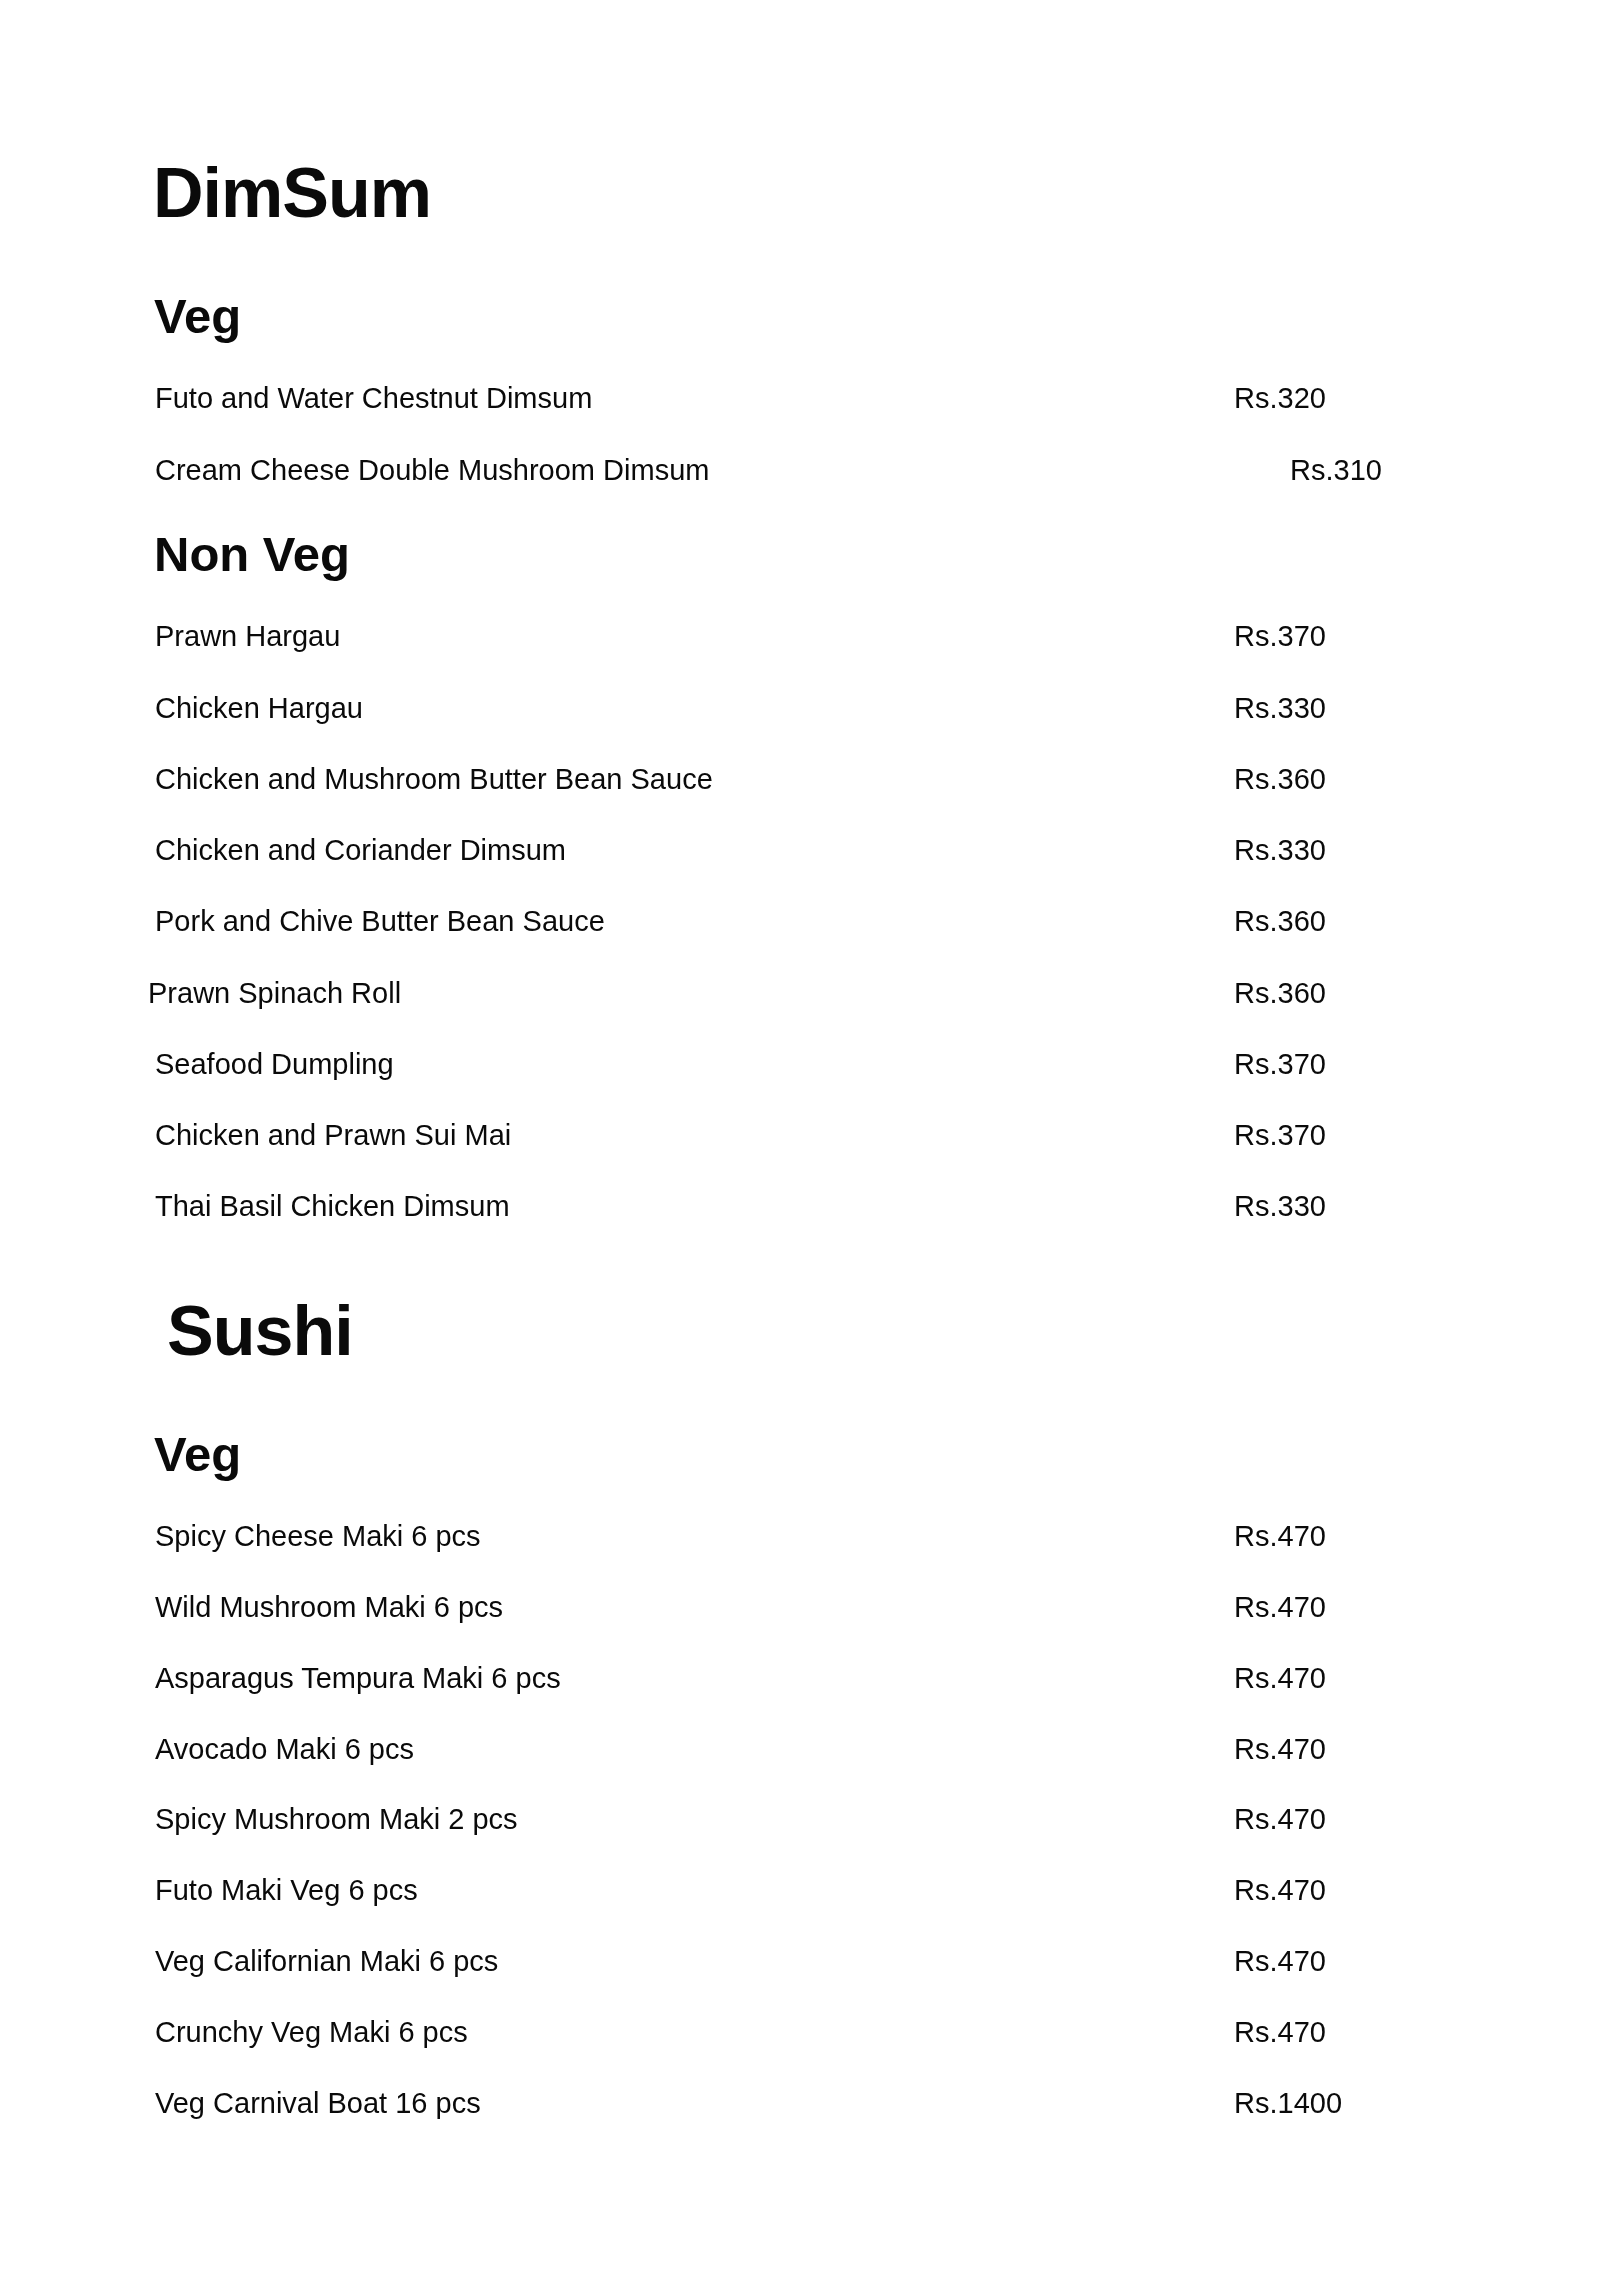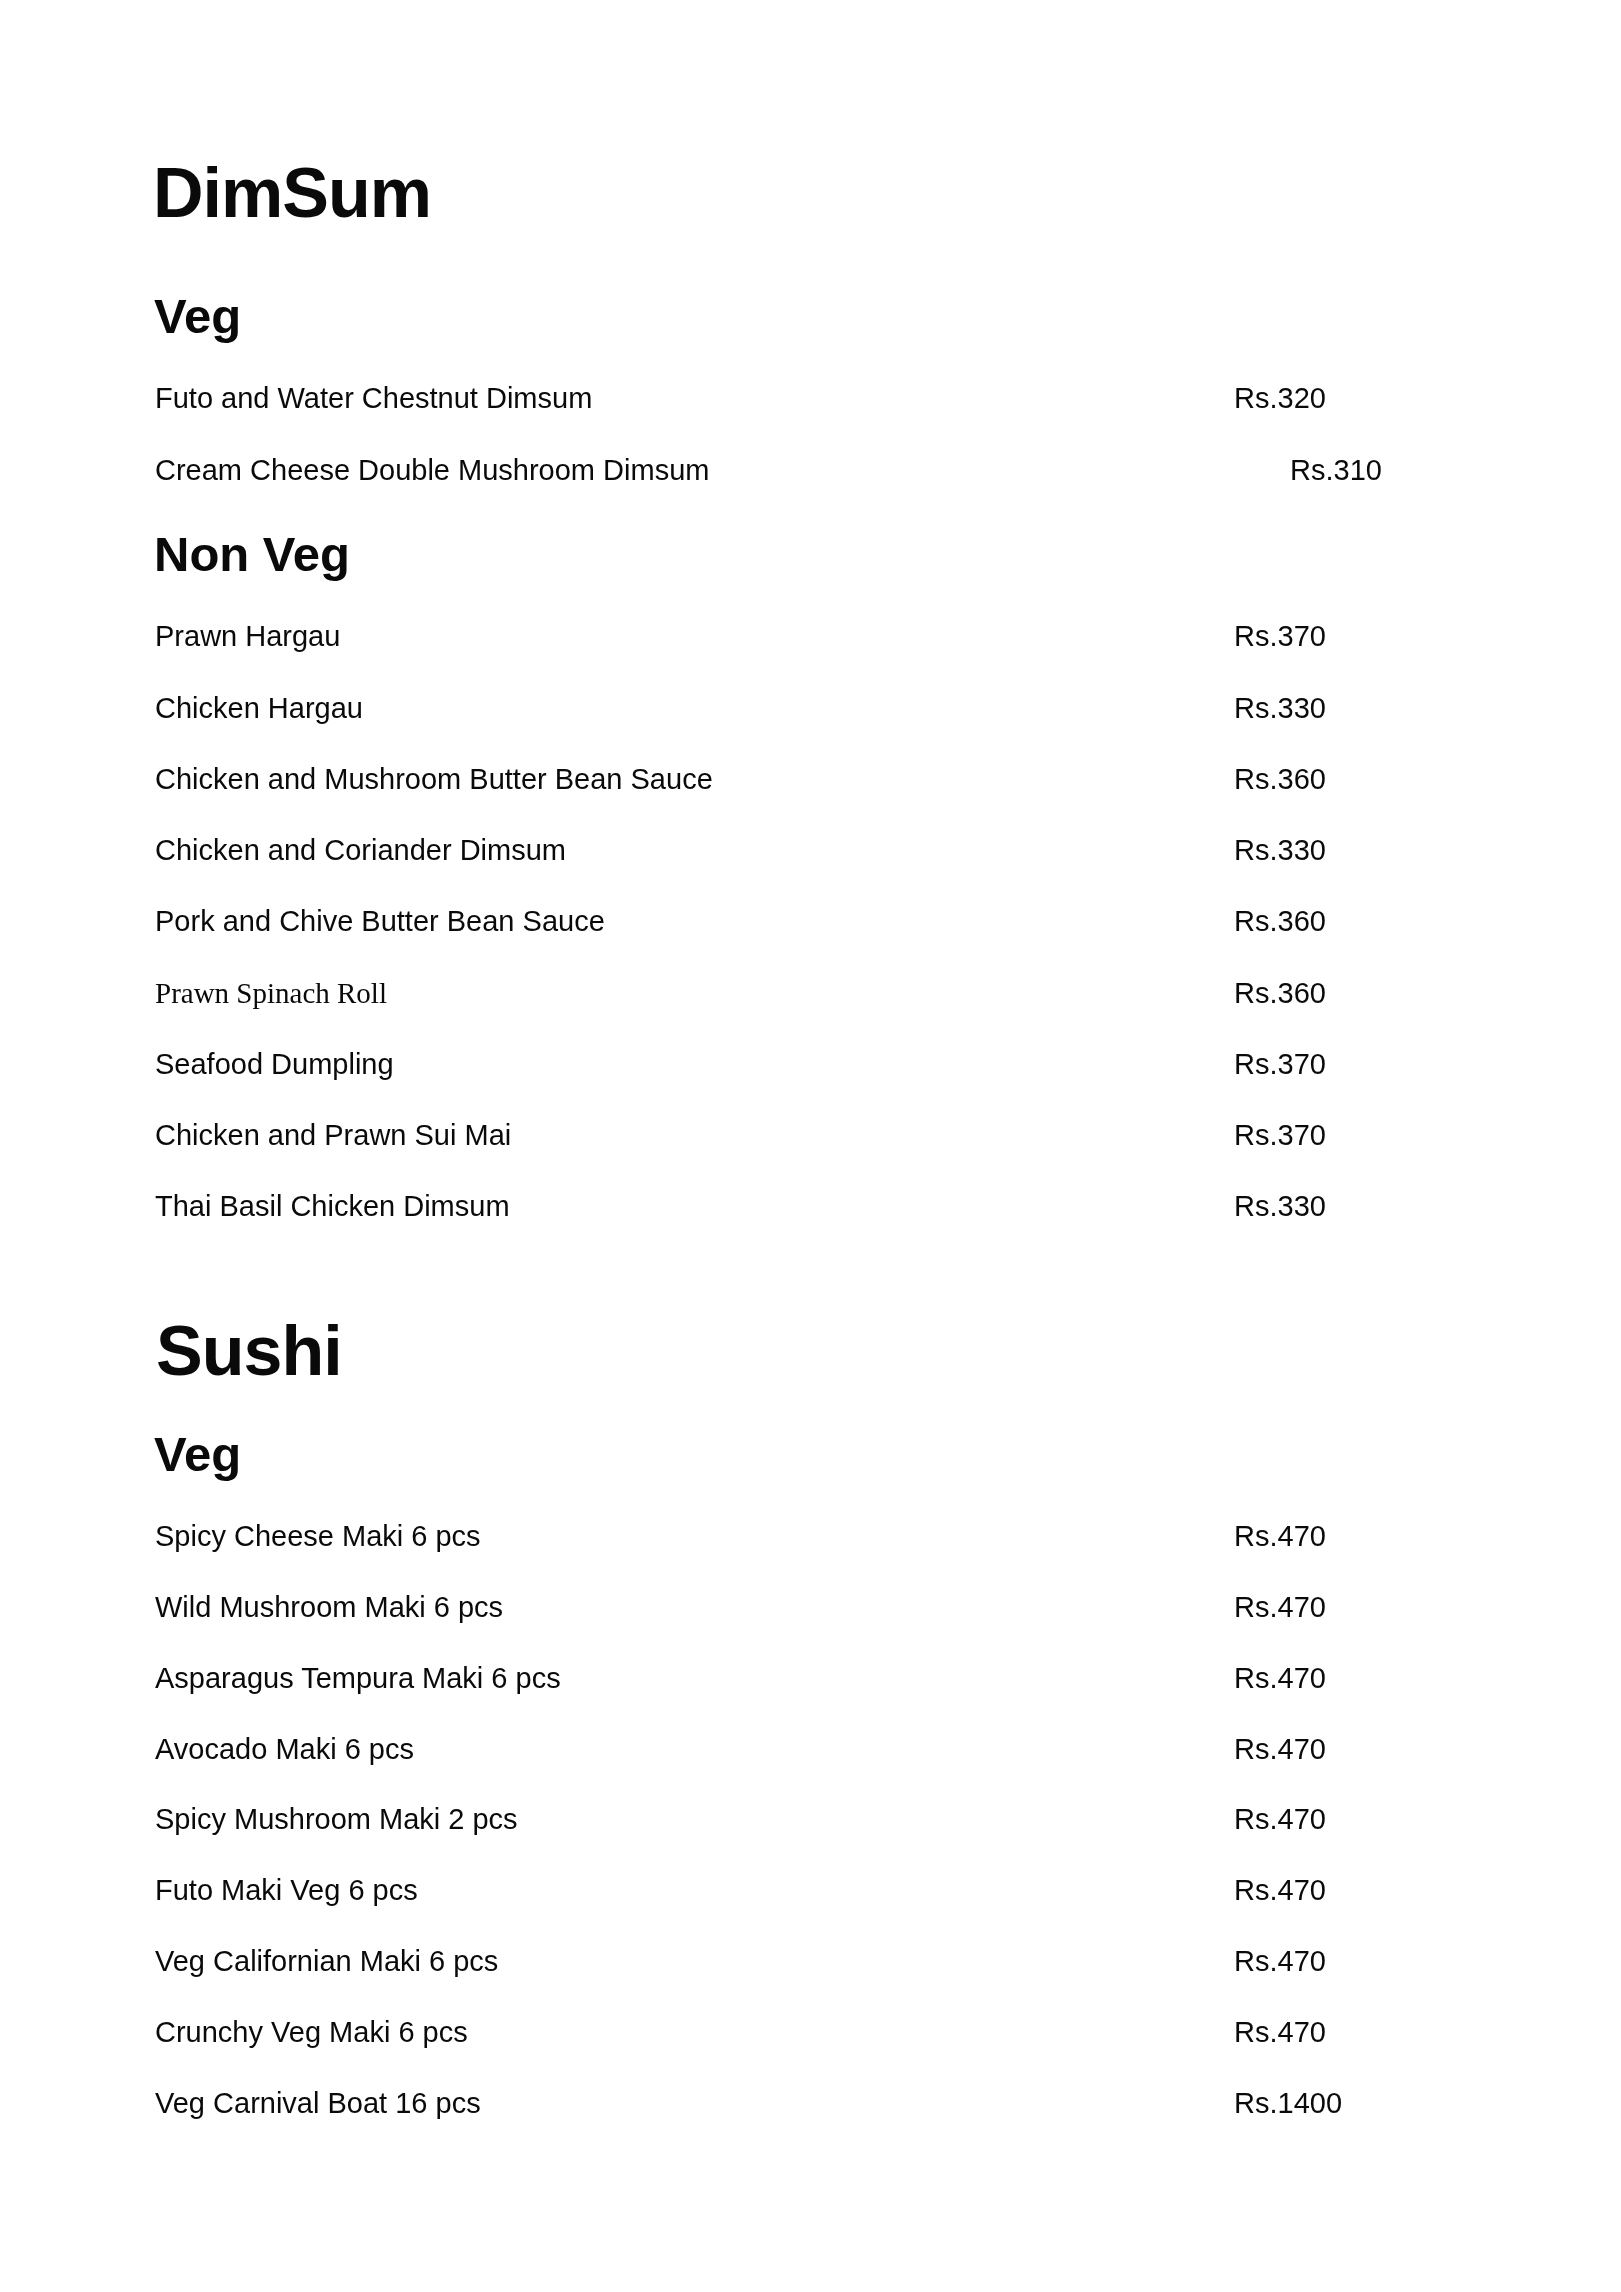--- a/index.html
+++ b/index.html
@@ -39,36 +39,36 @@
     </div>
     <div>
       <div class="abs item" style="left: 155px; top: 836px;">Chicken and Coriander Dimsum</div>
       <div class="abs price" style="left: 1234px; top: 836px;">Rs.330</div>
     </div>
     <div>
       <div class="abs item" style="left: 155px; top: 907px;">Pork and Chive Butter Bean Sauce</div>
       <div class="abs price" style="left: 1234px; top: 907px;">Rs.360</div>
     </div>
     <div>
-      <div class="abs item" style="left: 155px; top: 979px; font-family: Liberation Serif, serif;">Prawn Spinach Roll</div>
+      <div class="abs item" style="left: 148px; top: 979px;">Prawn Spinach Roll</div>
       <div class="abs price" style="left: 1234px; top: 979px;">Rs.360</div>
     </div>
     <div>
       <div class="abs item" style="left: 155px; top: 1050px;">Seafood Dumpling</div>
       <div class="abs price" style="left: 1234px; top: 1050px;">Rs.370</div>
     </div>
     <div>
       <div class="abs item" style="left: 155px; top: 1121px;">Chicken and Prawn Sui Mai</div>
       <div class="abs price" style="left: 1234px; top: 1121px;">Rs.370</div>
     </div>
     <div>
       <div class="abs item" style="left: 155px; top: 1192px;">Thai Basil Chicken Dimsum</div>
       <div class="abs price" style="left: 1234px; top: 1192px;">Rs.330</div>
     </div>
-    <div class="abs h1" style="left: 156px; top: 1296px; margin-top: 20px;">Sushi</div>
+    <div class="abs h1" style="left: 167px; top: 1296px;">Sushi</div>
     <div class="abs h2" style="left: 154px; top: 1430px;">Veg</div>
     <div>
       <div class="abs item" style="left: 155px; top: 1522px;">Spicy Cheese Maki 6 pcs</div>
       <div class="abs price" style="left: 1234px; top: 1522px;">Rs.470</div>
     </div>
     <div>
       <div class="abs item" style="left: 155px; top: 1593px;">Wild Mushroom Maki 6 pcs</div>
       <div class="abs price" style="left: 1234px; top: 1593px;">Rs.470</div>
     </div>
     <div>

